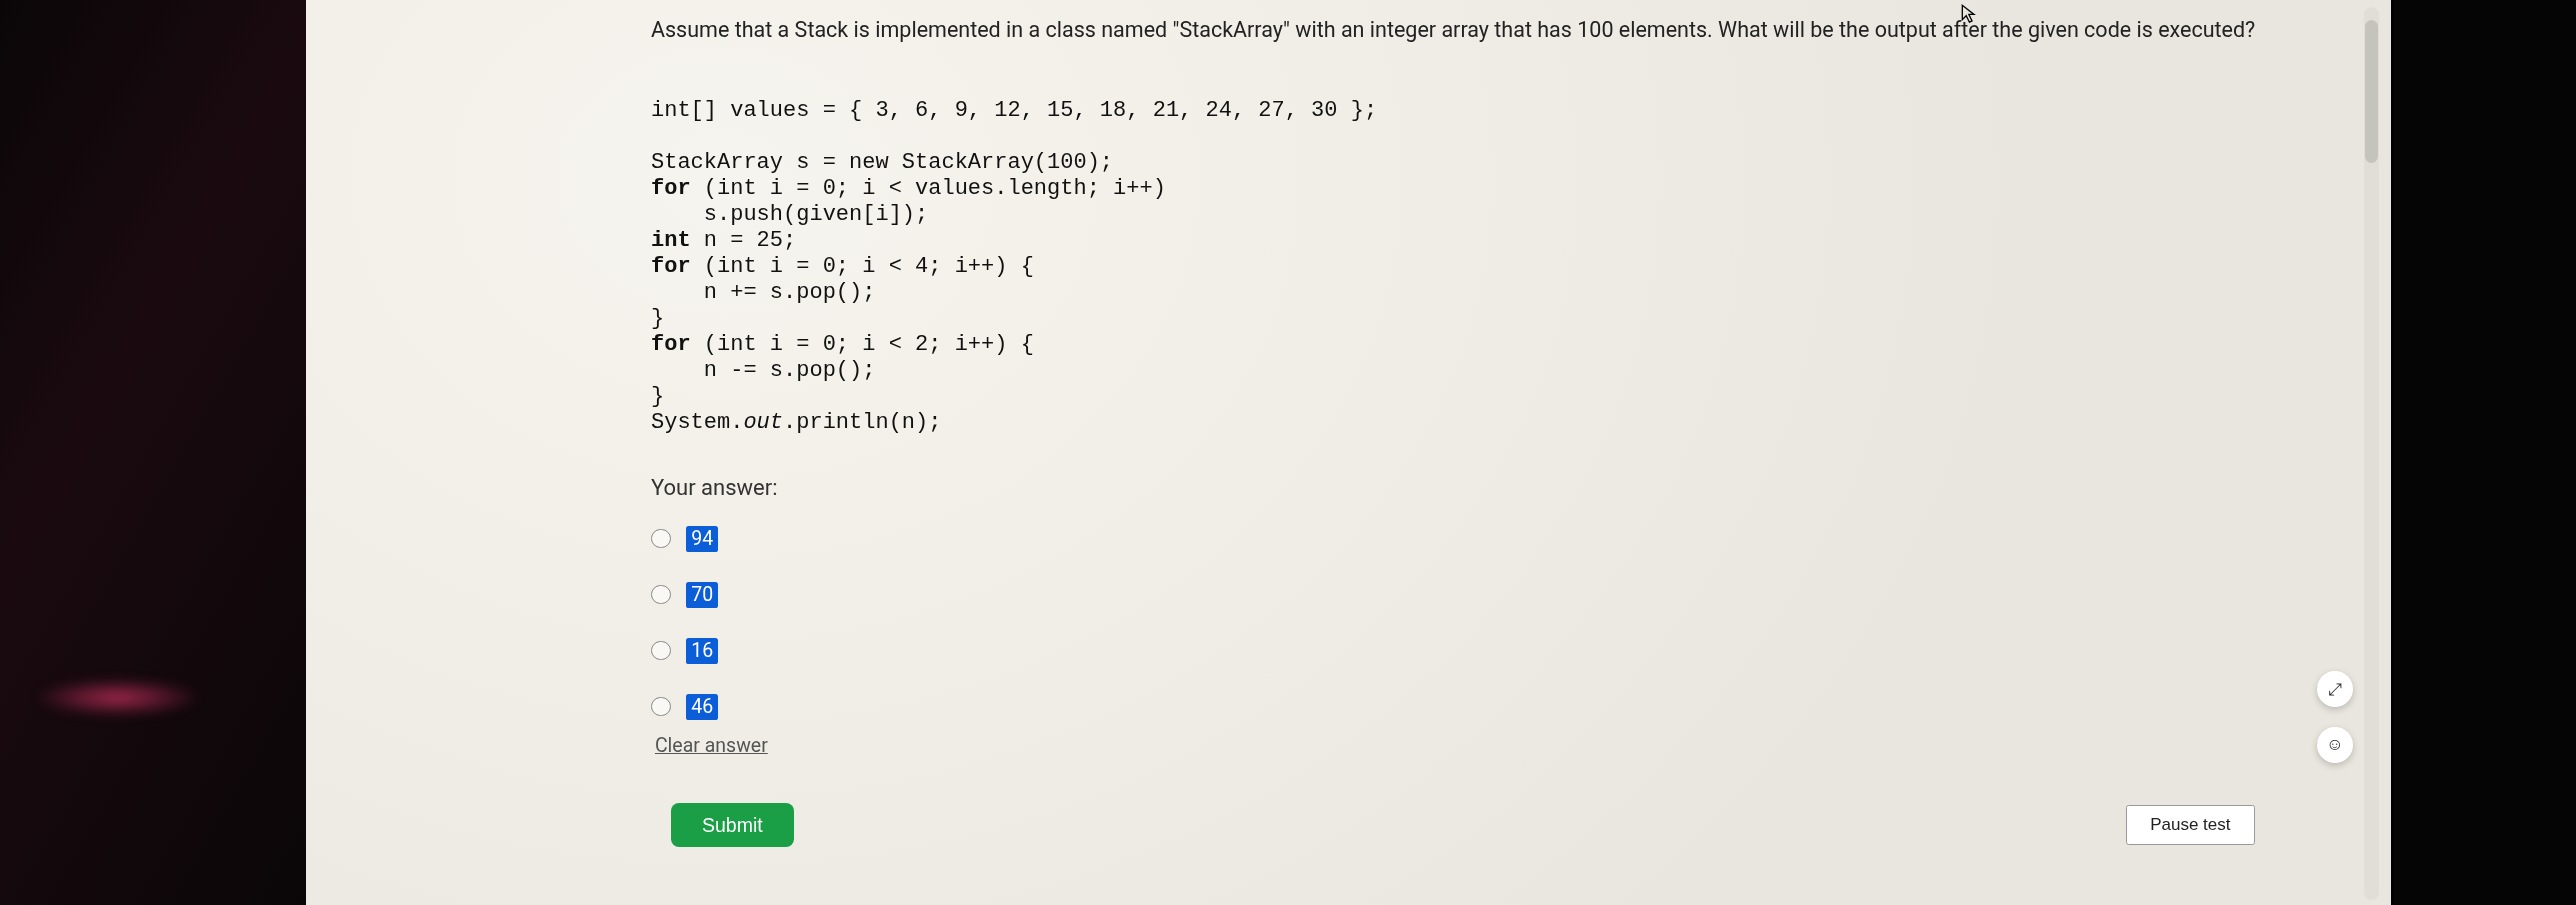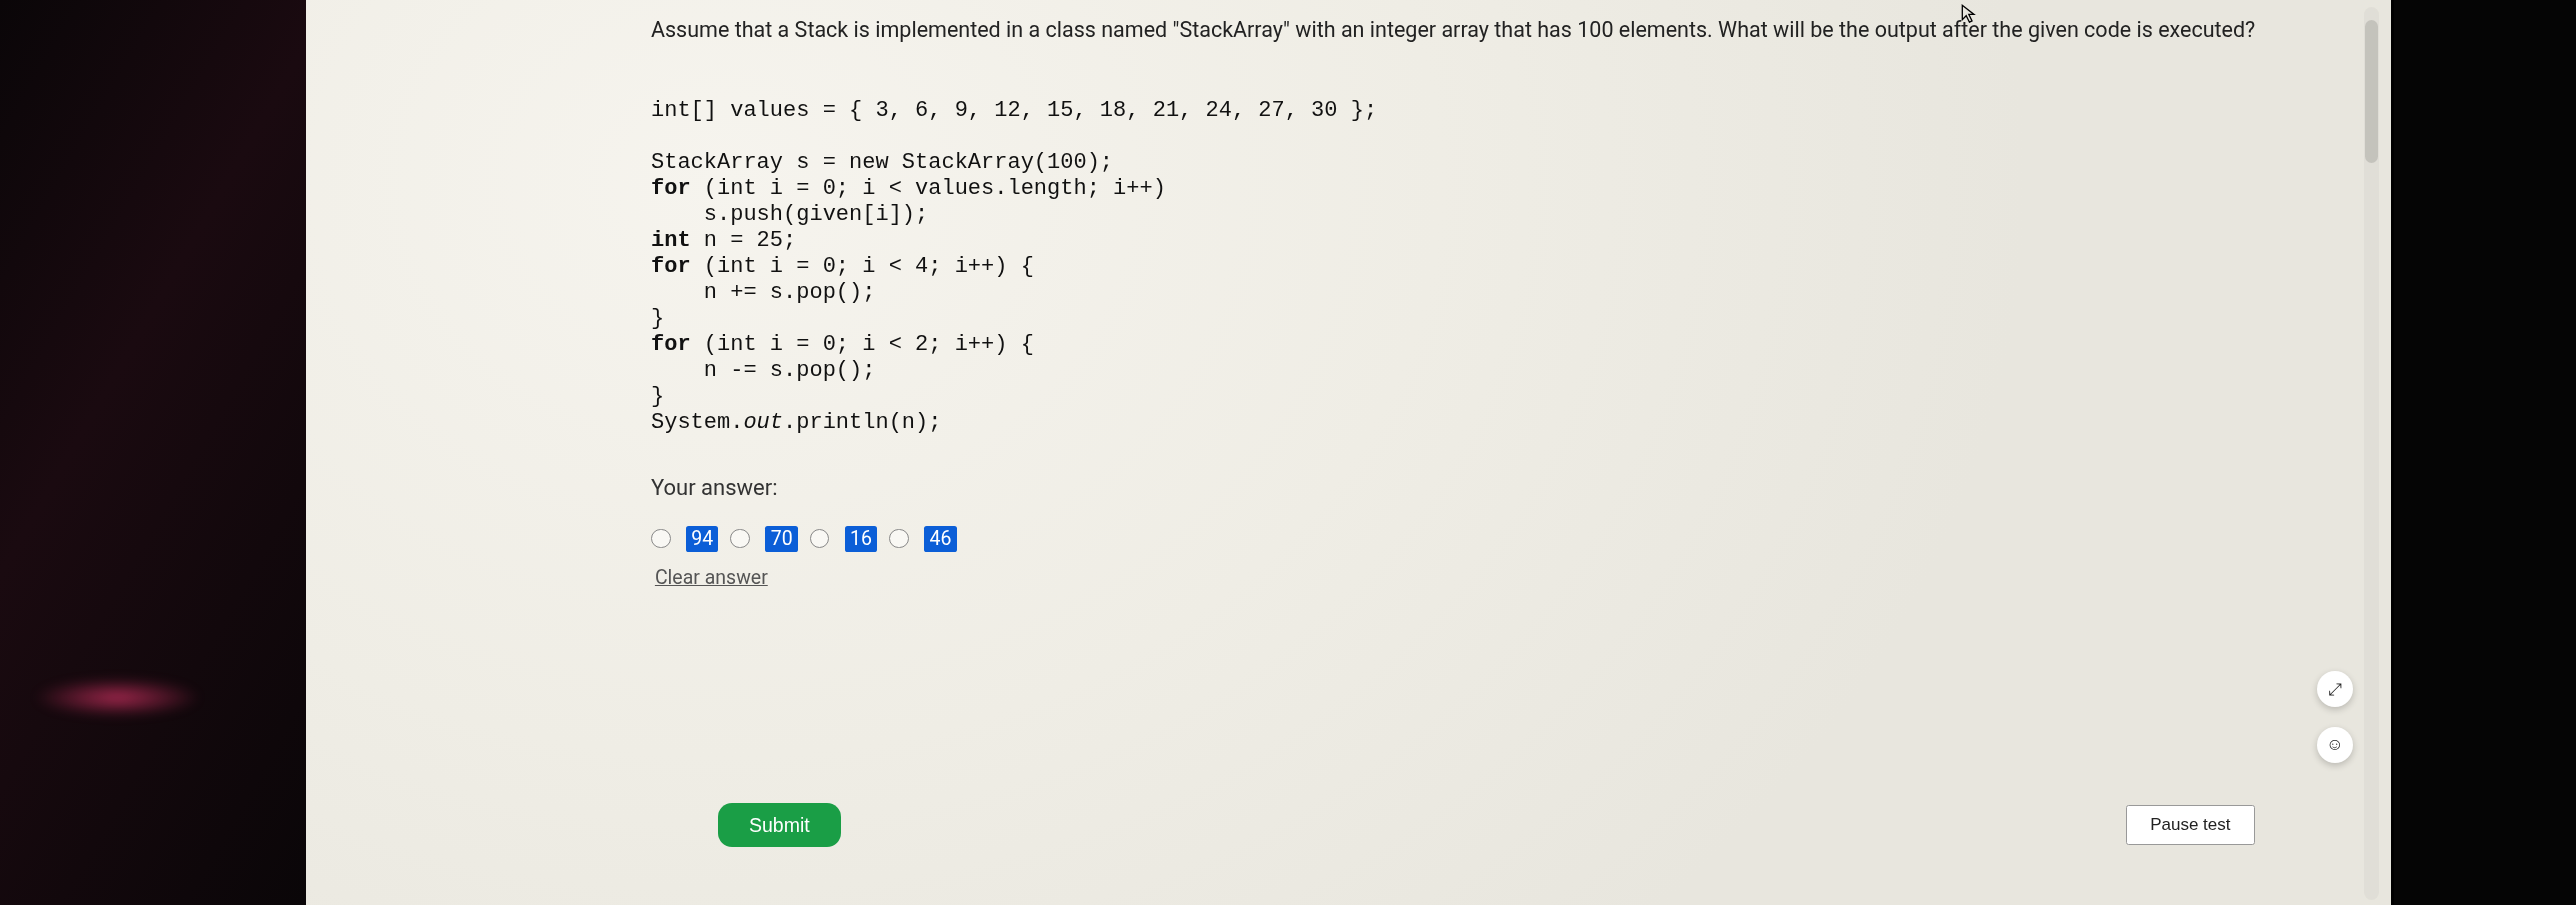--- a/index.html
+++ b/index.html
@@ -118,22 +118,22 @@
   .code-block .kw { font-weight: bold; }
   .code-block .it { font-style: italic; }
   .your-answer {
     font-size: 22px;
     color: #333;
     margin-bottom: 26px;
     margin-top: 20px;
   }
   .options {
     display: flex;
-    flex-direction: row;
-    gap: 12px;
+    flex-direction: column;
+    gap: 30px;
     margin-bottom: 11.7px;
   }
   .option {
     display: flex;
     align-items: center;
     gap: 15.6px;
   }
   .radio {
     width: 19.5px;
     height: 19.5px;
@@ -166,23 +166,22 @@
     display: flex;
     justify-content: space-between;
     align-items: center;
   }
   .submit-btn {
     background: #1a9e46;
     color: #fff;
     font-size: 19.5px;
     padding: 10.4px 31px;
     border: none;
-    border-radius: 14px;
+    border-radius: 8px;
     cursor: pointer;
-    margin-left: 47px;
   }
   .pause-btn {
     background: #fff;
     color: #222;
     font-size: 17px;
     padding: 9px 23.5px;
     border: 0.7px solid #999;
     border-radius: 2.6px;
     cursor: pointer;
   }

